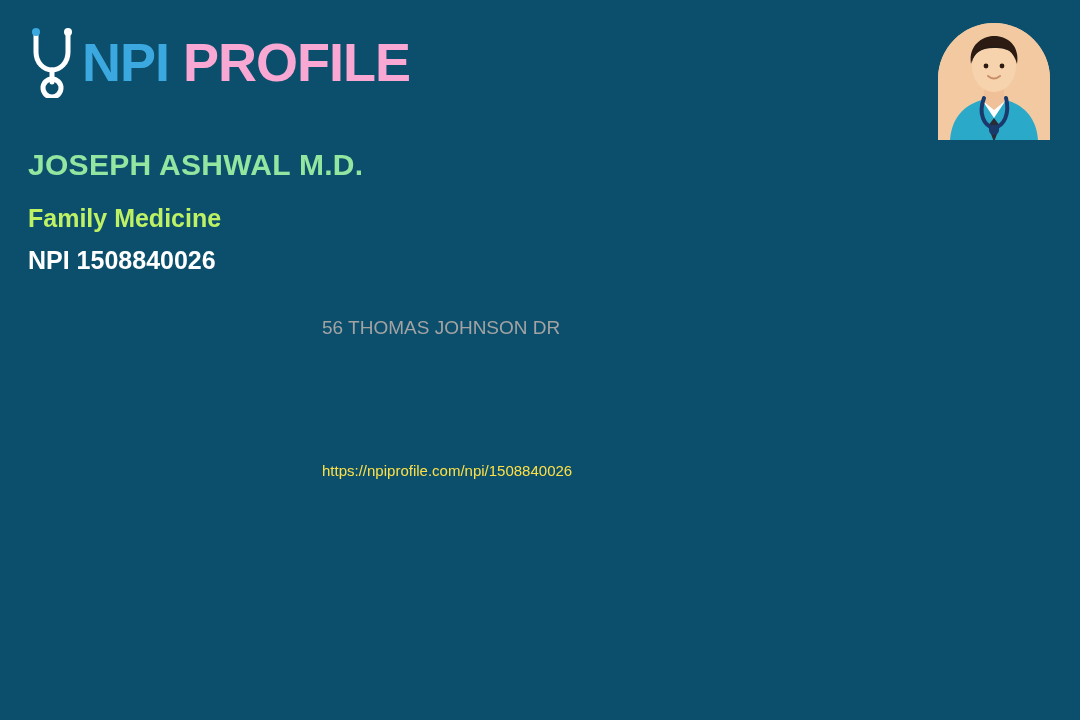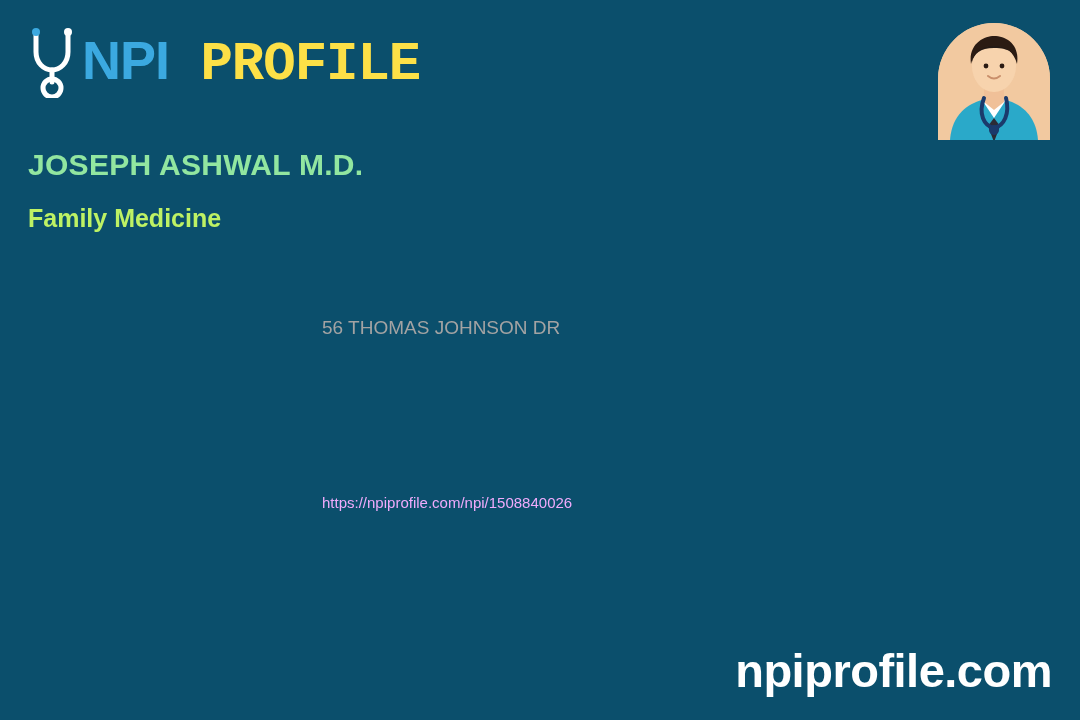--- a/index.html
+++ b/index.html
@@ -40,22 +40,21 @@
     font-weight: bold;
     letter-spacing: -1px;
     line-height: 1;
     white-space: nowrap;
   }
   .brand-npi {
     color: #3ba9e0;
     text-align: right;
   }
   .brand-profile {
-    color: #fde047;
-    font-family: Liberation Mono, monospace;
+    color: #f9a8d4;
   }
 
   
   .avatar {
     position: absolute;
     top: 18px;
     right: 30px;
     width: 112px;
     height: 122px;
   }
@@ -95,24 +94,24 @@
     color: #ffffff;
   }
   .address-line {
     font-size: 19px;
     line-height: 31px;
     color: #a3a3a3;
     white-space: nowrap;
   }
   .profile-url {
     position: absolute;
-    top: 494px;
+    top: 462px;
     left: 322px;
     font-size: 15px;
-    color: #f0abfc;
+    color: #fde047;
     text-decoration: none;
     white-space: nowrap;
   }
 
   
   .footer-site {
     position: absolute;
     right: 28px;
     bottom: 22px;
     font-size: 47px;
@@ -164,22 +163,22 @@
 
       <path d="M50 58 Q56 63 62 58" fill="none" stroke="#c98f6b" stroke-width="2" stroke-linecap="round"></path>
 
       <path d="M46 80 C40 96 46 108 56 110 C66 108 72 96 68 80" fill="none" stroke="#1b3a6b" stroke-width="4" stroke-linecap="round"></path>
       <circle cx="56" cy="112" r="5" fill="#1b3a6b"></circle>
     </svg>
   </span>
 
   <div class="doctor-name">JOSEPH ASHWAL M.D.</div>
   <div class="specialty">Family Medicine</div>
+  <div class="npi-number">NPI 1508840026</div>
 
   <div class="address-block">
     <div class="address-line">56 THOMAS JOHNSON DR</div>
   </div>
 
   <a class="profile-url" href="#">https://npiprofile.com/npi/1508840026</a>
 
-  <div class="footer-site">npiprofile.com</div>
 
 </div>
 
 </body></html>

